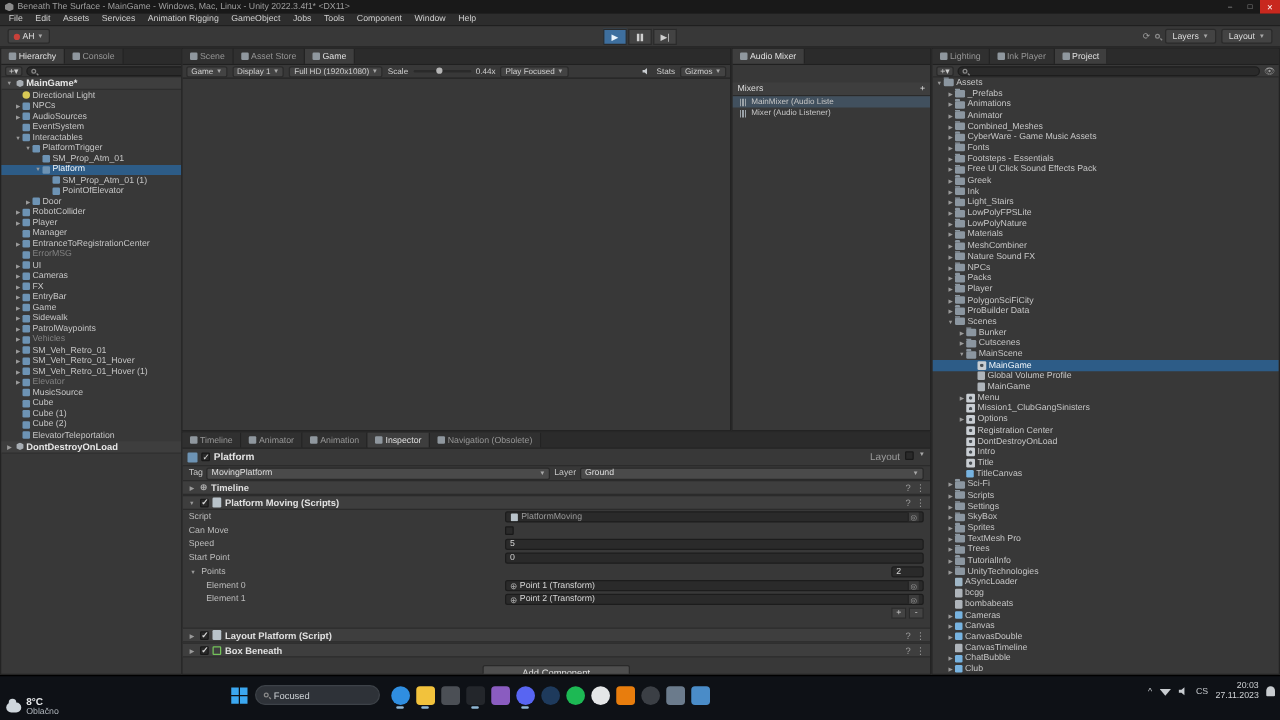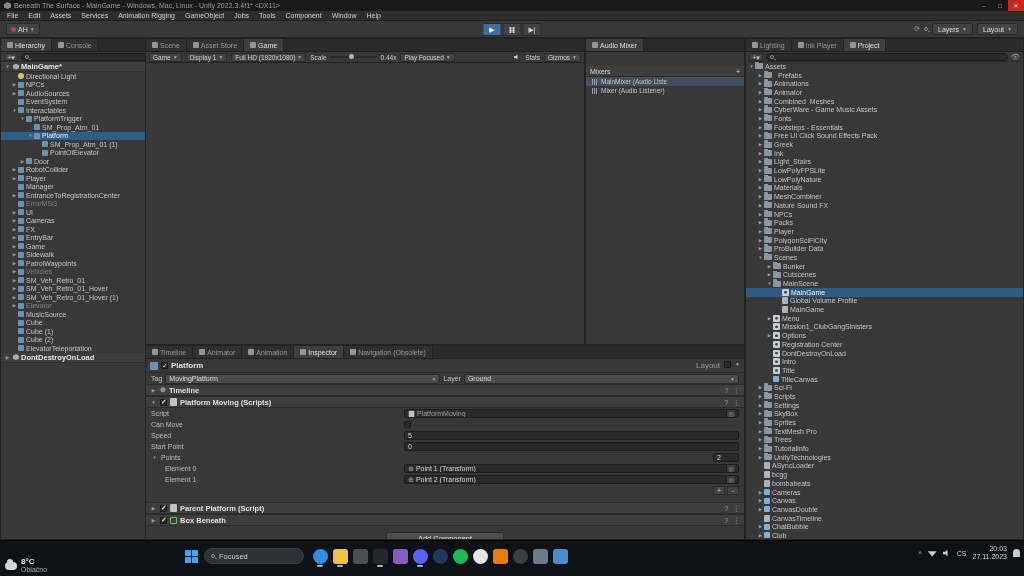--- a/index.html
+++ b/index.html
@@ -576,21 +576,21 @@
     </div>
     <div class="insp-row" style="justify-content:flex-end;gap:2px;">
       <div class="pm-btn">+</div>
       <div class="pm-btn">-</div>
     </div>
     <div style="height:6px;"></div>
     <div class="comp-header">
       <span class="arrow">▶</span>
       <span class="checkbox checked"></span>
       <span class="script-ic"></span>
-      <span>Parent Platform (Script)</span>
+      <span>Layout Platform (Script)</span>
       <div class="comp-right">
           <span>?</span>
           <span>⋮</span>
         </div>
     </div>
     <div class="comp-header">
       <span class="arrow">▶</span>
       <span class="checkbox checked"></span>
       <span class="bc-ic"></span>
       <span>Box Beneath</span>

